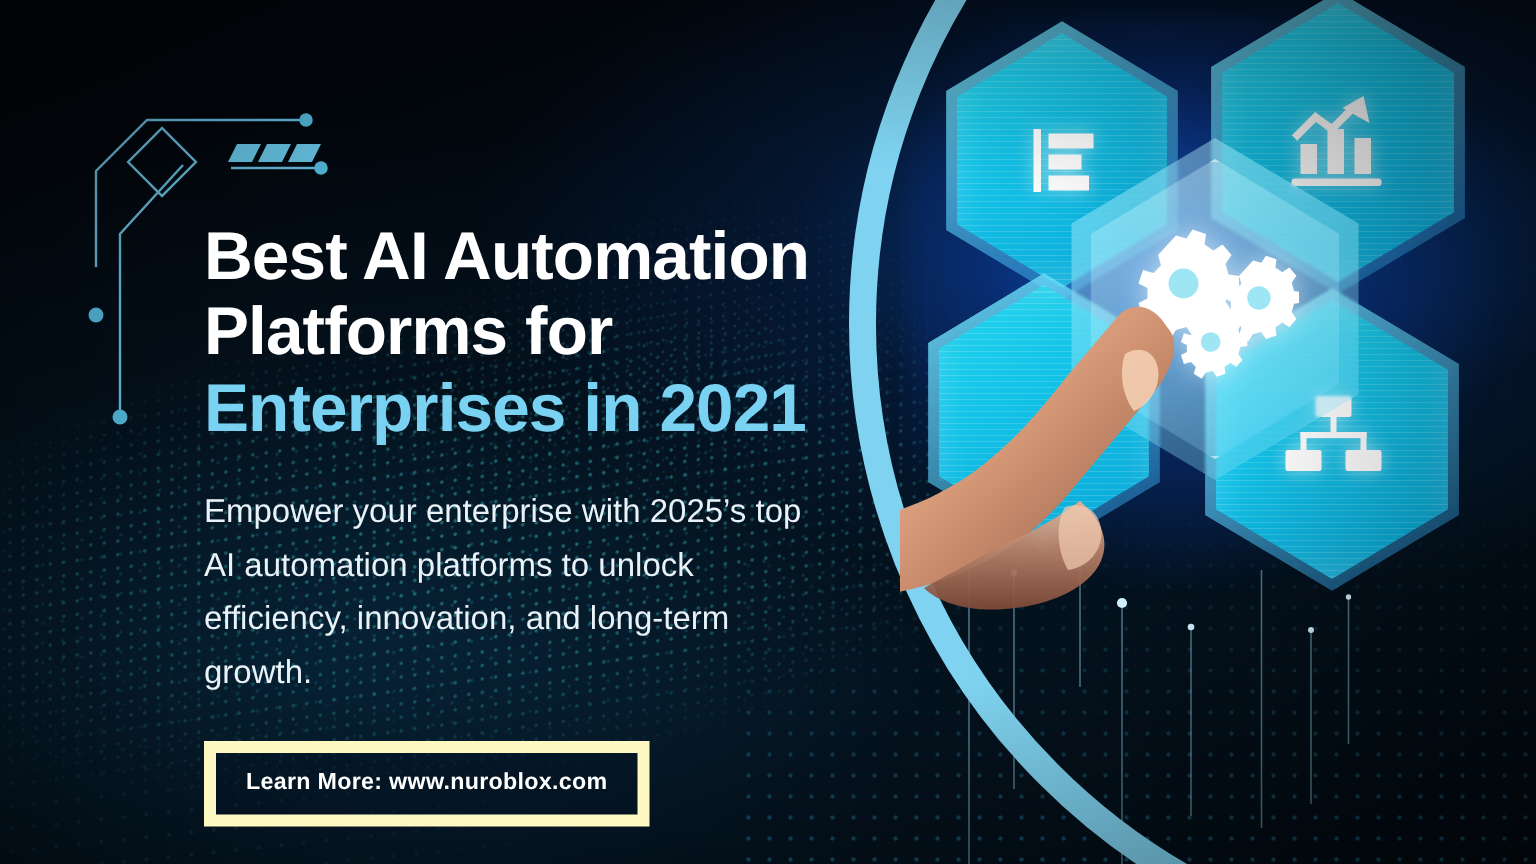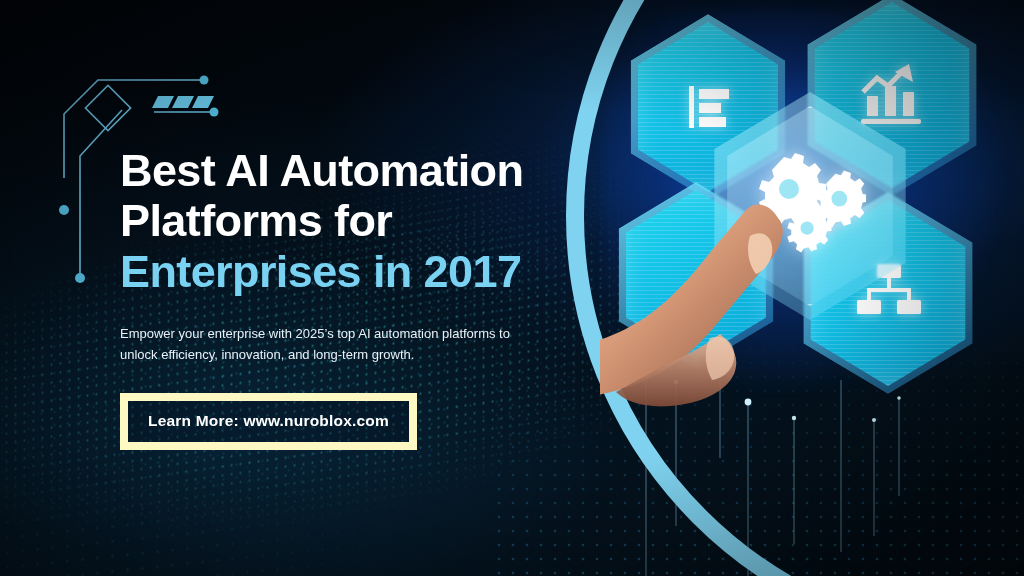--- a/index.html
+++ b/index.html
@@ -151,36 +151,36 @@
 
   
   .deco{position:absolute; left:58px; top:70px; width:180px; height:230px;}
 
   
   .vlines{position:absolute; right:0; bottom:0; width:420px; height:230px; pointer-events:none;}
 
   
   .content{
     position:absolute;
-    left:120px; top:146px;
+    left:136px; top:146px;
     width:470px;
   }
   .headline{
     margin:0;
     font-size:45px;
     line-height:1.12;
     font-weight:700;
     letter-spacing:-0.6px;
     color:#ffffff;
   }
   .headline .accent{color:#79d2f2; display:block;}
   .headline .l1, .headline .l2{display:block;}
   .subtitle{
     margin:26px 0 0 0;
-    font-size:13px;
+    font-size:22px;
     line-height:1.62;
     color:#e8f2f8;
     font-weight:400;
     max-width:400px;
   }
   .cta{
     display:inline-block;
     margin-top:28px;
     padding:11px 20px 12px;
     border:8px solid #fef9c3;
@@ -344,21 +344,21 @@
       <circle cx="22" cy="208" r="5"></circle>
     </g>
   </svg>
 
   <div class="vignette"></div>
 
   <div class="content">
     <h1 class="headline">
       <span class="l1">Best AI Automation</span>
       <span class="l2">Platforms for</span>
-      <span class="accent">Enterprises in 2017</span>
+      <span class="accent">Enterprises in 2021</span>
     </h1>
 
     <p class="subtitle">Empower your enterprise with 2025’s top AI automation platforms to unlock efficiency, innovation, and long-term growth.</p>
 
     <a class="cta" href="#">Learn More: www.nuroblox.com</a>
   </div>
 
 </div>
 
 </body></html>

